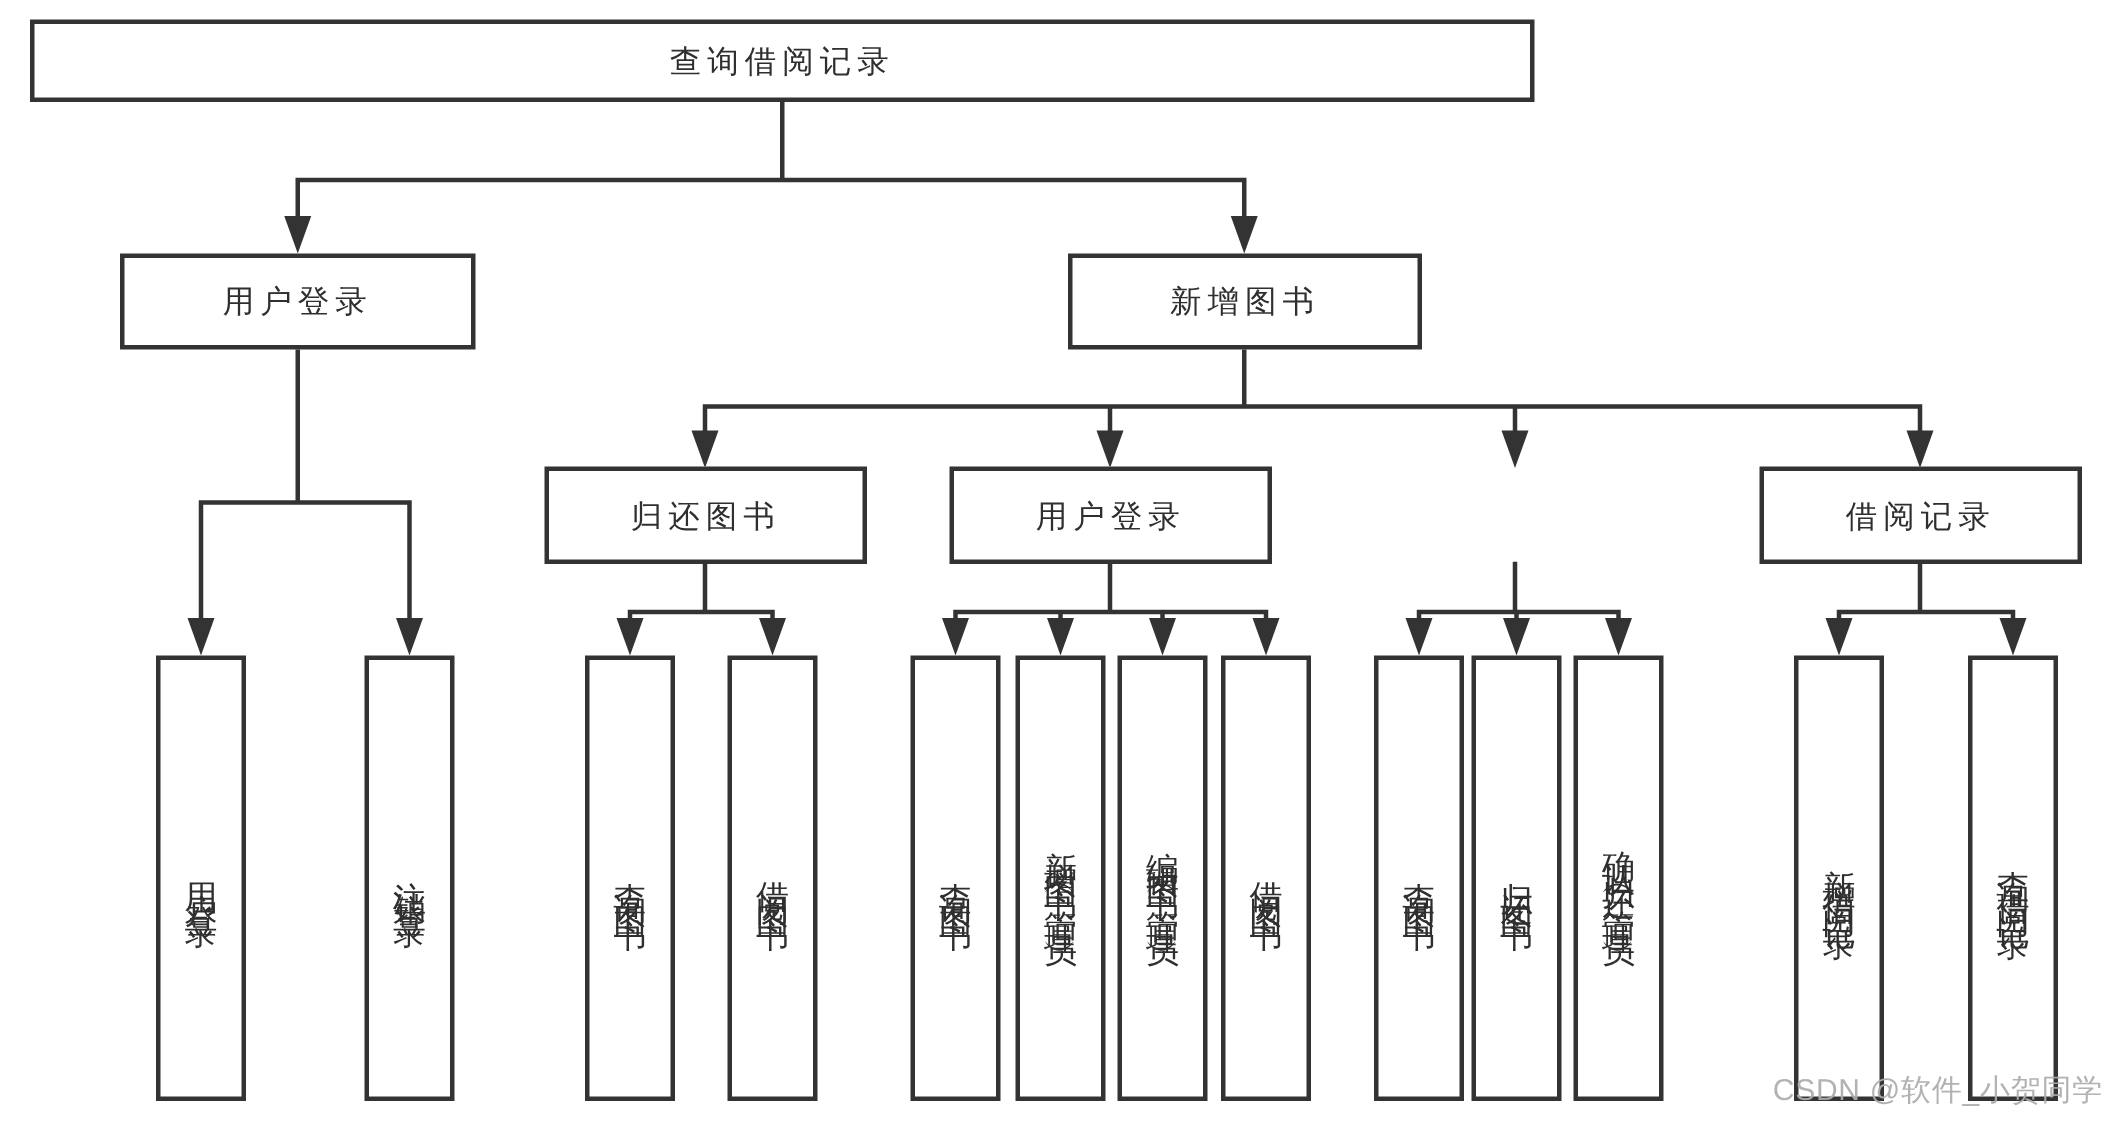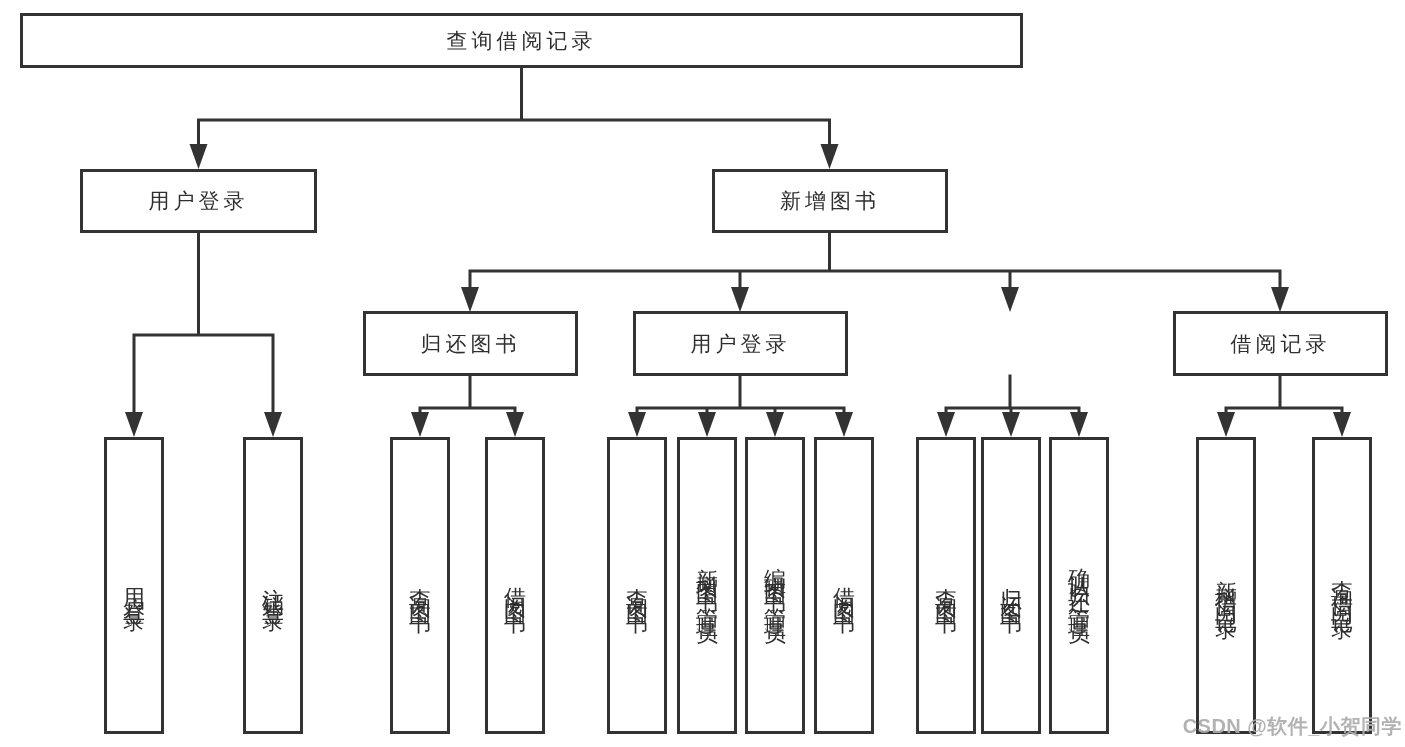--- a/index.html
+++ b/index.html
@@ -52,21 +52,20 @@
   .row3 { top: 311px; height: 65px; }
   #watermark {
     position: absolute;
     top: 713px;
     right: 3px;
     font-size: 20px;
     letter-spacing: 0.5px;
     color: rgba(171, 171, 171, 0.92);
     z-index: 3;
     white-space: nowrap;
-    font-weight: bold;
   }
 </style>
 </head>
 <body>
 
 <div id="canvas">
 
   <svg id="wires" width="1405" height="747" viewBox="0 0 1405 747">
     <g stroke="#333333" stroke-width="3" fill="none" stroke-linecap="square">
 

